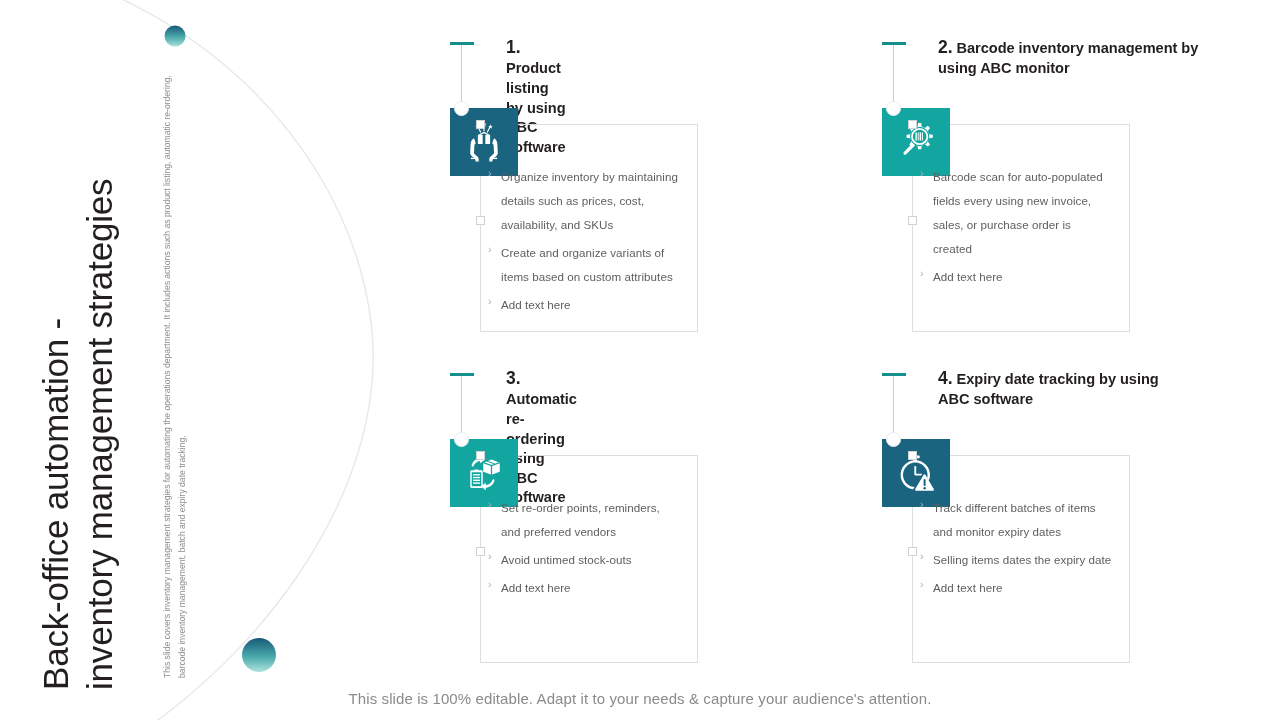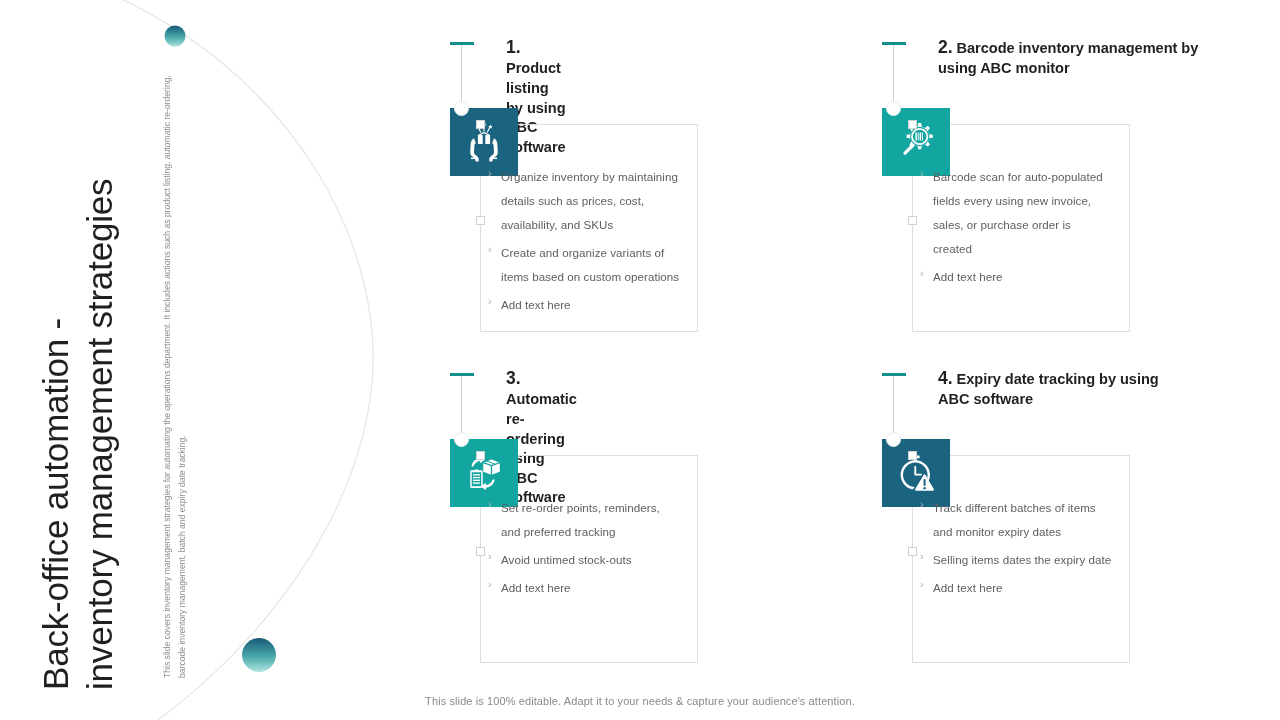--- a/index.html
+++ b/index.html
@@ -152,21 +152,21 @@
     font-size: 11.6px;
     line-height: 24px;
     letter-spacing: 0.05px;
   }
 
   
   .footer {
     position: absolute;
     left: 0; right: 0; bottom: 13px;
     text-align: center;
-    font-size: 11px;
+    font-size: 15px;
     color: #8a8a8a;
     letter-spacing: 0.1px;
   }
 </style>
 </head>
 <body>
 
 <div id="slide">
 
   <svg class="deco-svg" viewBox="0 0 420 720">
@@ -231,21 +231,21 @@
       </svg>
     </div>
 
     <div class="bullets" style="top:123px;">
       <div class="bullet">
         <span class="chev">›</span>
         <span class="btxt">Organize inventory by maintaining details such as prices, cost, availability, and SKUs</span>
       </div>
       <div class="bullet">
         <span class="chev">›</span>
-        <span class="btxt">Create and organize variants of items based on custom operations</span>
+        <span class="btxt">Create and organize variants of items based on custom attributes</span>
       </div>
       <div class="bullet">
         <span class="chev">›</span>
         <span class="btxt">Add text here</span>
       </div>
     </div>
   </div>
 
   <div class="card" style="left:882px; top:42px;">
     <div class="card-tickbar"></div>
@@ -321,21 +321,21 @@
           <rect x="12.0" y="31.2" width="7.6" height="1.5"></rect>
           <rect x="12.0" y="34.2" width="7.6" height="1.5"></rect>
           <rect x="13.6" y="20.2" width="4.4" height="2.0" rx="0.6"></rect>
         </g>
       </svg>
     </div>
 
     <div class="bullets" style="top:123px;">
       <div class="bullet">
         <span class="chev">›</span>
-        <span class="btxt">Set re-order points, reminders, and preferred tracking</span>
+        <span class="btxt">Set re-order points, reminders, and preferred vendors</span>
       </div>
       <div class="bullet">
         <span class="chev">›</span>
         <span class="btxt">Avoid untimed stock-outs</span>
       </div>
       <div class="bullet">
         <span class="chev">›</span>
         <span class="btxt">Add text here</span>
       </div>
     </div>

